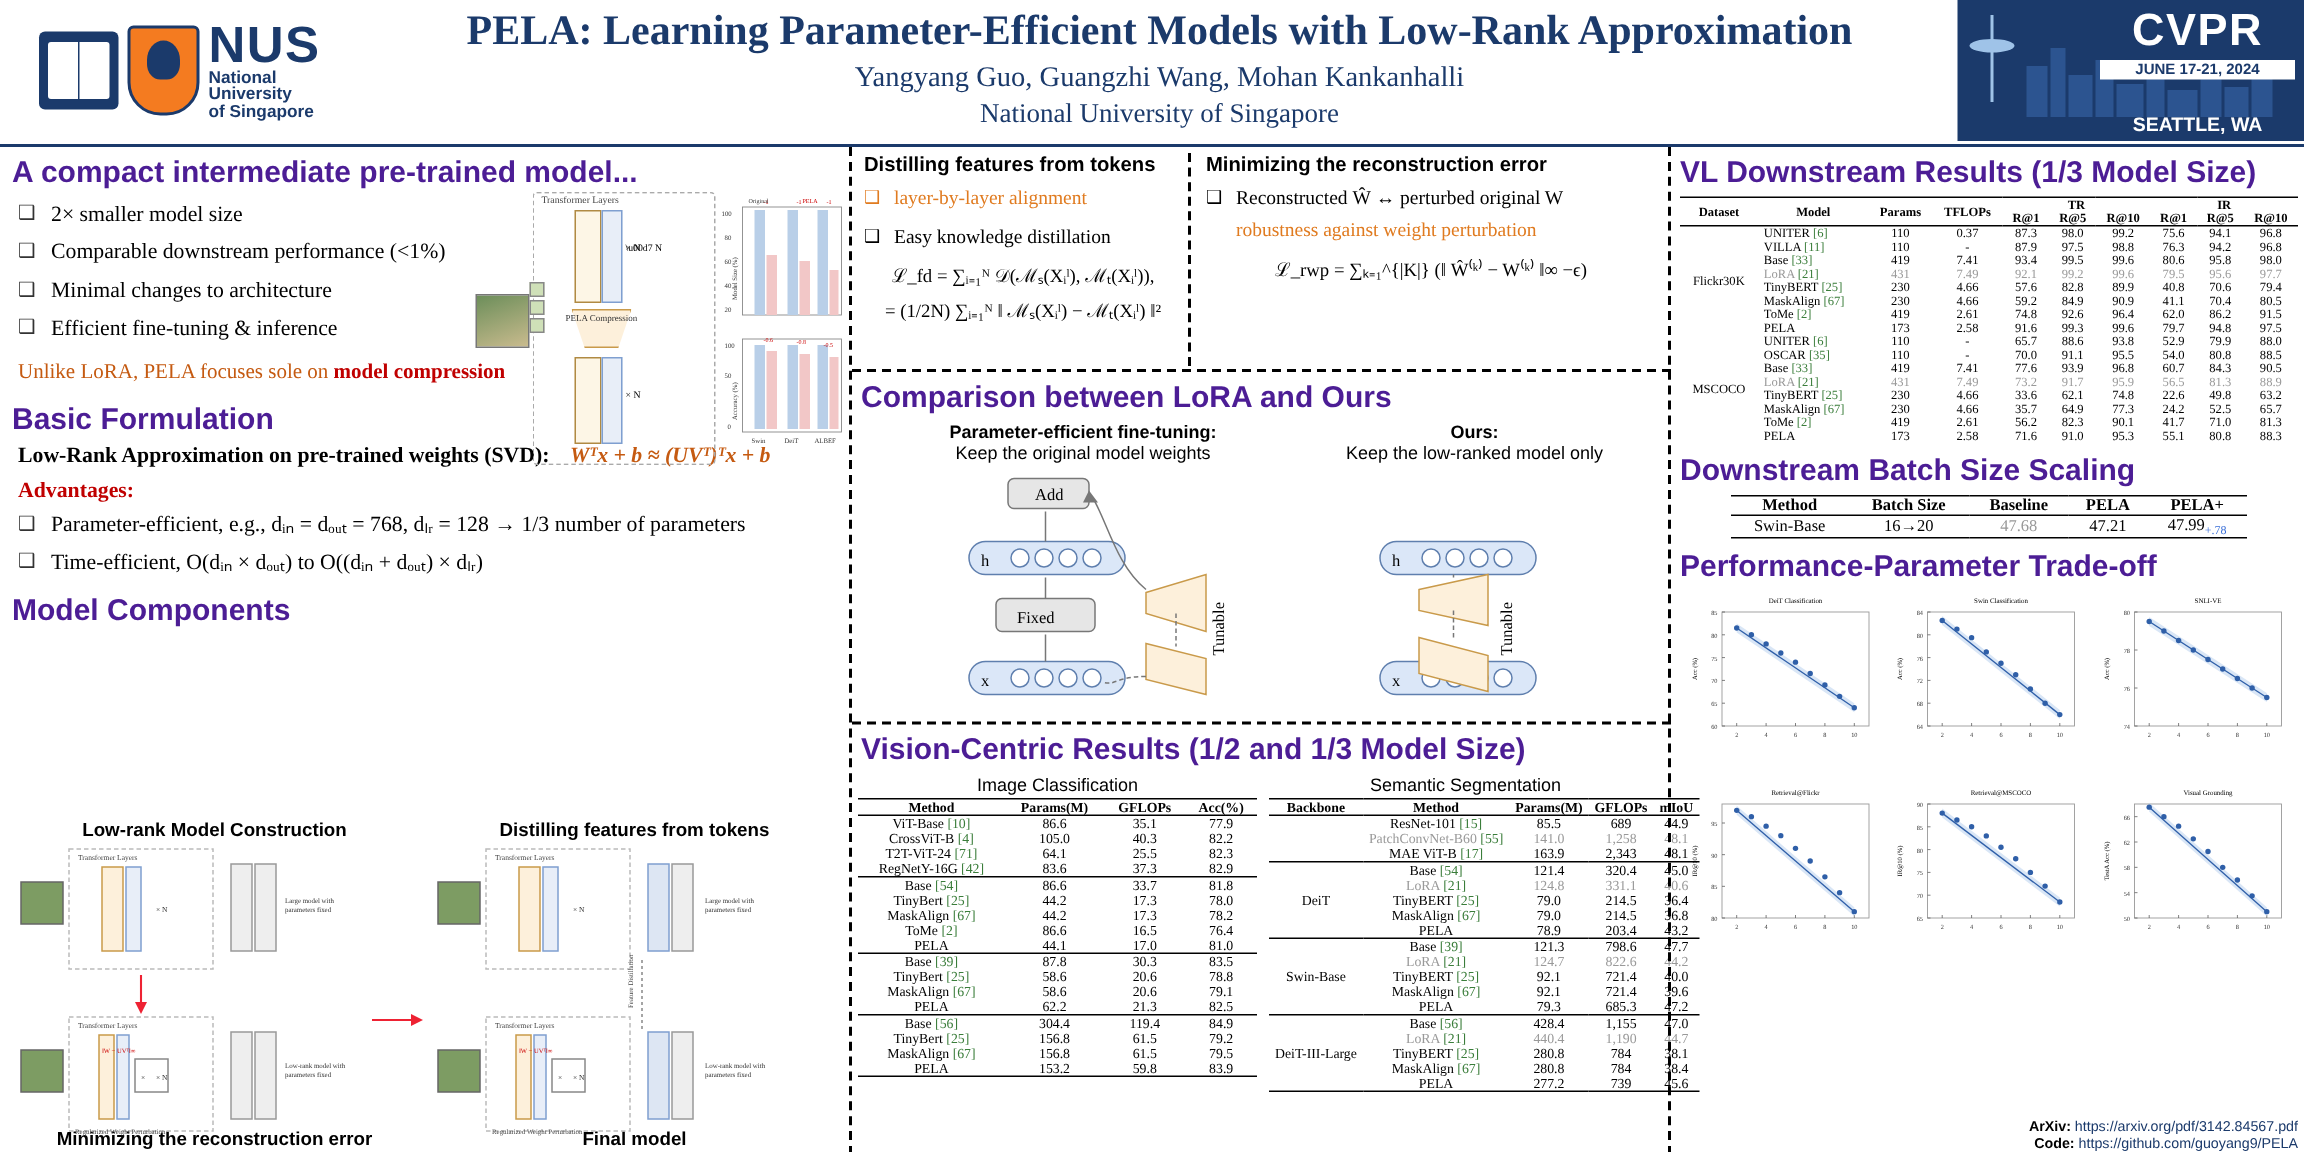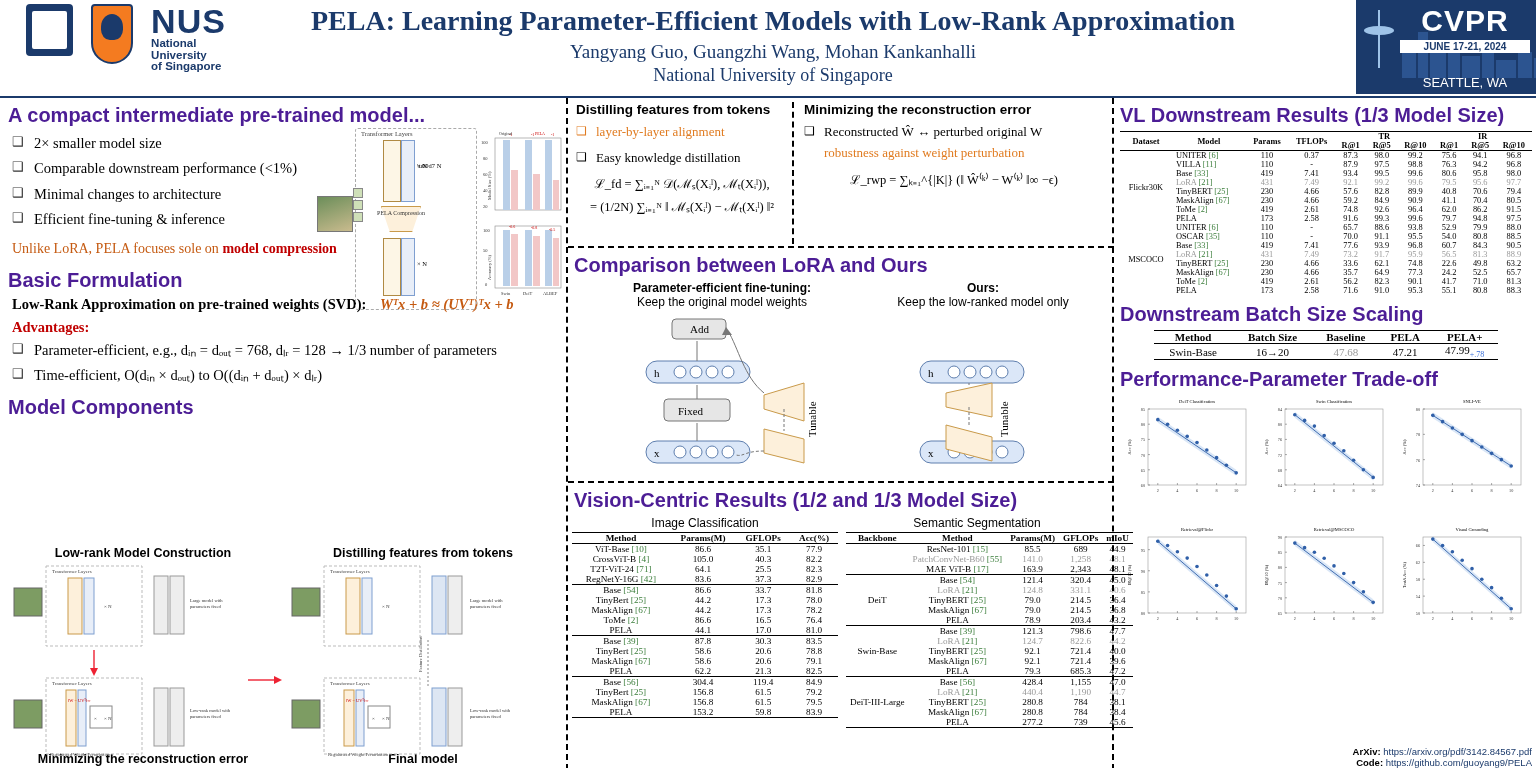--- a/index.html
+++ b/index.html
@@ -1,41 +1,41 @@
 <!DOCTYPE html>
 <html><head>
 <meta charset="utf-8">
 <style>
   html,body{margin:0;padding:0;}
   body{width:1536px;height:768px;background:#ffffff;font-family:"Liberation Serif",serif;color:#000;overflow:hidden;}
   .poster{position:relative;width:1536px;height:768px;}
 
   
   .header{position:relative;height:96px;border-bottom:2px solid #1b3a6b;}
-  .nus-logo{position:absolute;left:6px;top:4px;width:212px;height:86px;display:flex;gap:18px;padding-left:20px;}
+  .nus-logo{position:absolute;left:6px;top:4px;width:212px;height:86px;display:flex;align-items:center;gap:6px;padding-left:20px;}
   .nus-book{width:56px;height:52px;background:#1b3a6b;border-radius:4px;position:relative;}
   .nus-book:before{content:"";position:absolute;left:6px;top:7px;width:20px;height:38px;background:#fff;border-radius:2px 0 0 2px;}
   .nus-book:after{content:"";position:absolute;right:6px;top:7px;width:20px;height:38px;background:#fff;border-radius:0 2px 2px 0;}
   .nus-shield{width:46px;height:56px;background:#f47b20;border-radius:4px 4px 22px 22px;position:relative;border:2px solid #1b3a6b;}
   .nus-shield .lion{position:absolute;left:50%;top:8px;transform:translateX(-50%);width:22px;height:26px;background:#1b3a6b;border-radius:50% 50% 40% 40%;}
   .nus-text{display:flex;flex-direction:column;line-height:1.0;}
   .nus-text .big{font-family:"Liberation Sans",sans-serif;font-weight:bold;font-size:34px;color:#1b3a6b;letter-spacing:1px;}
   .nus-text .sm{font-family:"Liberation Sans",sans-serif;font-size:11.5px;color:#1b3a6b;font-weight:bold;}
   .title-block{position:absolute;left:228px;top:2px;width:1090px;text-align:center;}
   .p-title{font-family:"Liberation Serif",serif;font-weight:bold;font-size:28px;color:#1b3a6b;line-height:1.18;margin-top:2px;}
   .p-authors{font-size:19px;color:#1b3a6b;margin-top:4px;}
   .p-affil{font-size:18px;color:#1b3a6b;margin-top:2px;}
-  .cvpr{position:absolute;right:0;top:0;width:180px;height:94px;background:#1b3a6b;overflow:hidden;}
+  .cvpr{position:absolute;right:0;top:0;width:231px;height:94px;background:#1b3a6b;overflow:hidden;}
   .cvpr .needle{position:absolute;left:22px;top:10px;width:2px;height:58px;background:#9fc3e8;}
   .cvpr .saucer{position:absolute;left:8px;top:26px;width:30px;height:9px;background:#9fc3e8;border-radius:50%;}
   .cvpr .bld{position:absolute;bottom:16px;background:#2c5490;}
   .cvpr .txt{position:absolute;right:6px;top:4px;text-align:center;width:130px;color:#fff;font-family:"Liberation Sans",sans-serif;}
   .cvpr .txt .c1{font-size:30px;font-weight:bold;letter-spacing:1px;}
   .cvpr .txt .c2{font-size:10px;background:#fff;color:#1b3a6b;font-weight:bold;margin-top:2px;padding:1px 0;}
-  .cvpr .txt .c3{font-size:13px;font-weight:normal;margin-top:22px;}
+  .cvpr .txt .c3{font-size:13px;font-weight:bold;margin-top:22px;}
 
   
   .cols{position:relative;height:672px;}
   .col{position:absolute;top:0;bottom:0;}
   .col1{left:0;width:566px;}
   .col2{left:566px;width:546px;border-left:2px dashed #000;}
   .col3{left:1112px;width:424px;border-left:2px dashed #000;}
 
   h2.sec{font-family:"Liberation Sans",sans-serif;color:#4c1d95;font-weight:bold;font-size:20px;margin:6px 0 4px 8px;}
   .bul{margin:0 0 0 12px;font-size:14.5px;line-height:1.75;}

